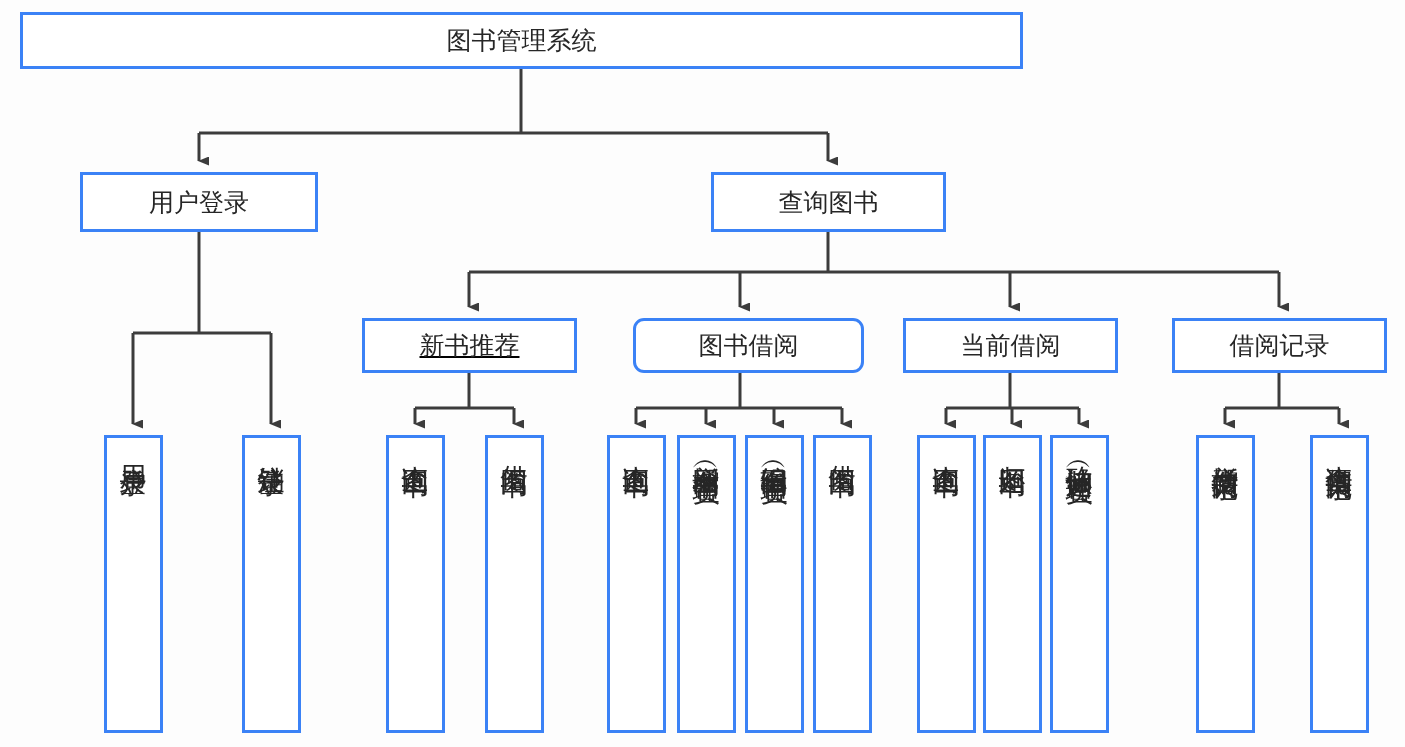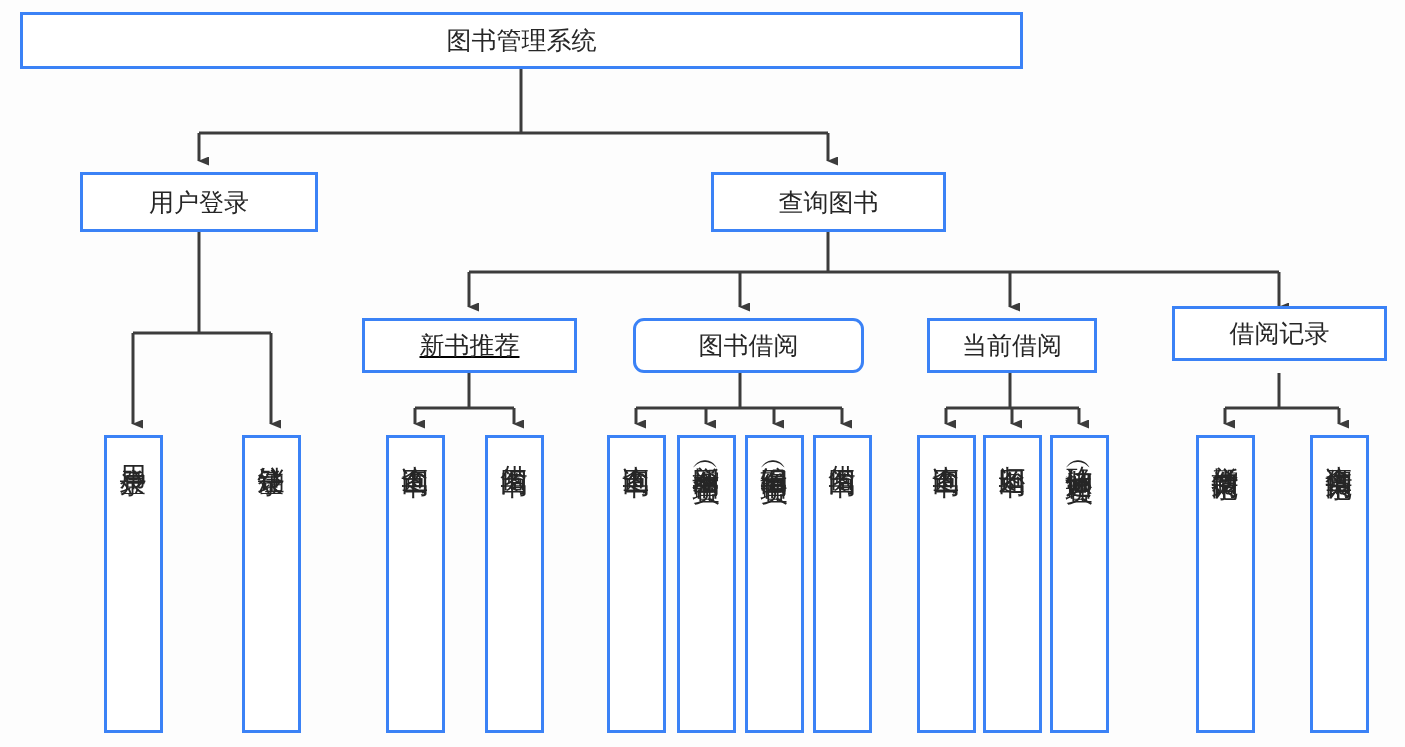--- a/index.html
+++ b/index.html
@@ -139,24 +139,24 @@
       </div>
       <div class="node horizontal level2" style="left: 711px; top: 172px; width: 235px; height: 60px;">
         <span class="node-label">查询图书</span>
       </div>
       <div class="node horizontal level3" style="left: 362px; top: 318px; width: 215px; height: 55px; text-decoration: underline;">
         <span class="node-label">新书推荐</span>
       </div>
       <div class="node horizontal level3" style="left: 633px; top: 318px; width: 231px; height: 55px; border-radius: 11px;">
         <span class="node-label">图书借阅</span>
       </div>
-      <div class="node horizontal level3" style="left: 903px; top: 318px; width: 170px; height: 55px; margin-left: 24px;">
+      <div class="node horizontal level3" style="left: 903px; top: 318px; width: 215px; height: 55px;">
         <span class="node-label">当前借阅</span>
       </div>
-      <div class="node horizontal level3" style="left: 1172px; top: 306px; width: 215px; height: 55px;">
+      <div class="node horizontal level3" style="left: 1172px; top: 318px; width: 215px; height: 55px;">
         <span class="node-label">借阅记录</span>
       </div>
       <div class="node leaf" style="left: 104px; top: 435px; width: 59px; height: 298px;">
         <span class="node-label">用户登录</span>
       </div>
       <div class="node leaf" style="left: 242px; top: 435px; width: 59px; height: 298px;">
         <span class="node-label">注销登录</span>
       </div>
       <div class="node leaf" style="left: 386px; top: 435px; width: 59px; height: 298px;">
         <span class="node-label">查询图书</span>

